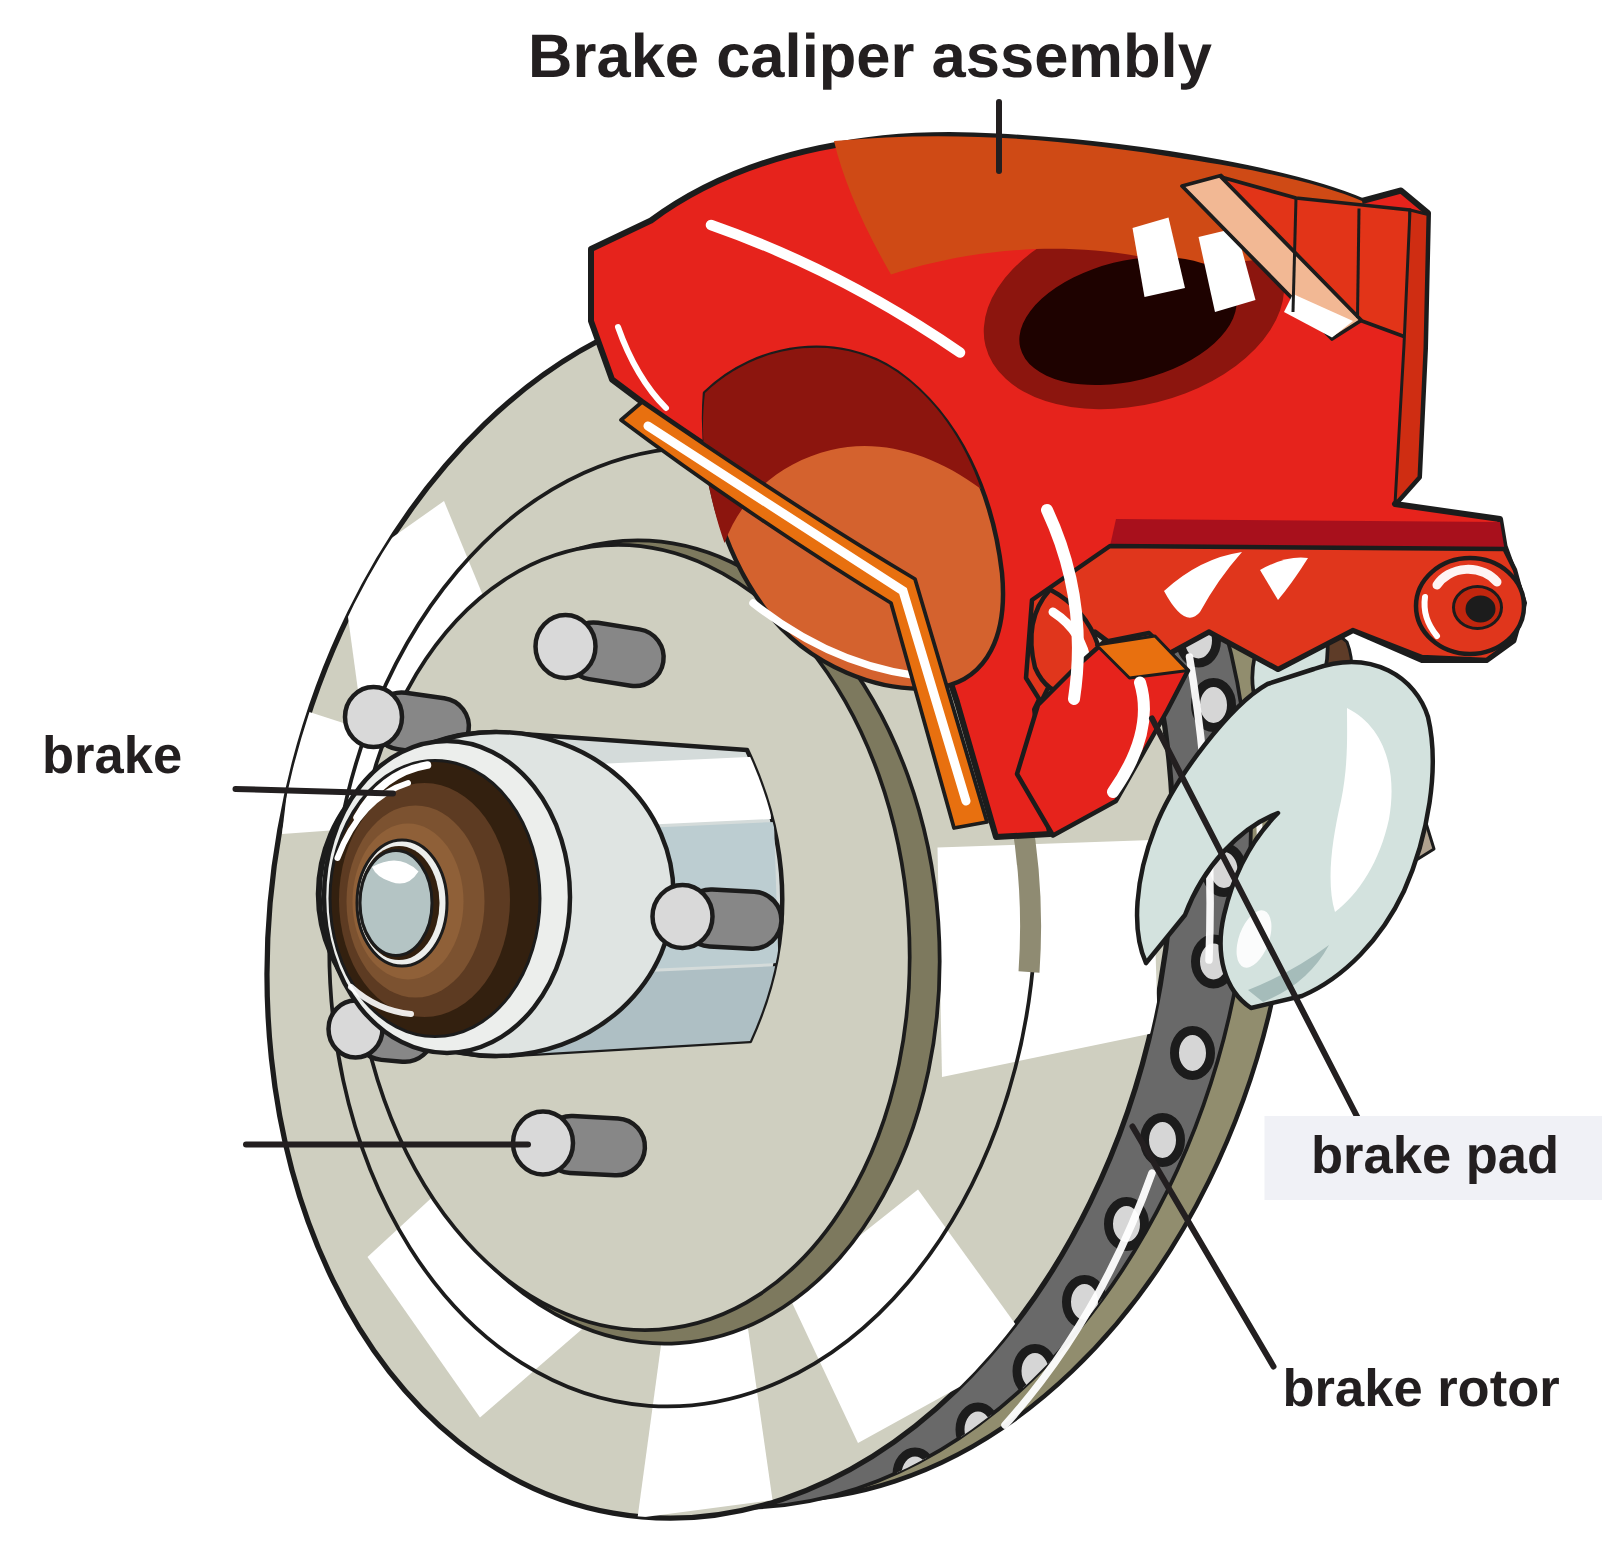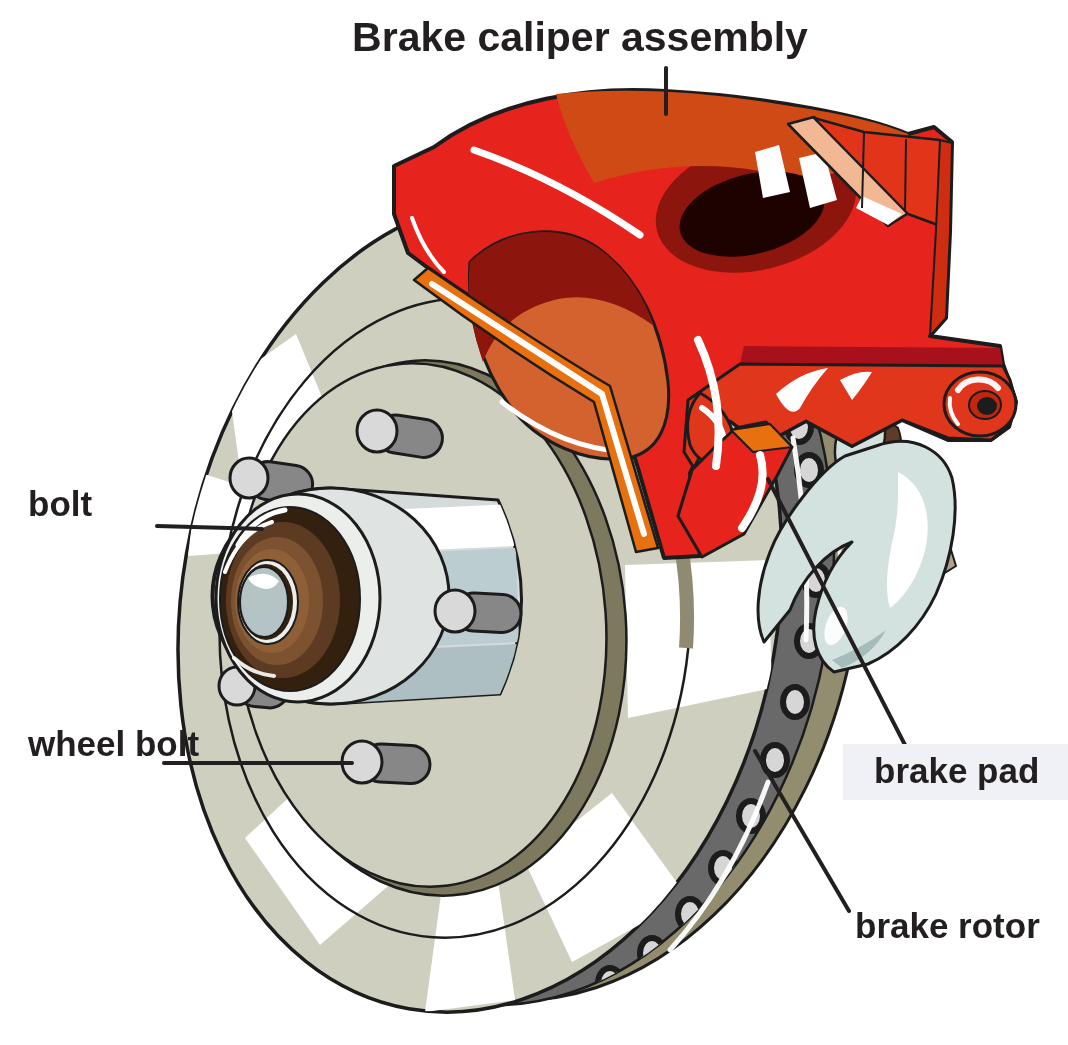--- a/index.html
+++ b/index.html
@@ -230,23 +230,22 @@
     <line class="leader" x1="157" y1="526" x2="262" y2="529"></line>
     <line class="leader" x1="164" y1="763" x2="352" y2="763"></line>
     <line class="leader" x1="768" y1="479" x2="921" y2="776" stroke-width="3.5"></line>
     <line class="leader" x1="755" y1="751" x2="849" y2="911" stroke-width="3.5"></line>
   </g>
 </svg>
 
 <div class="lbl" id="title">Brake caliper assembly</div>
 
 <div class="lbl" id="lbl-bearing">
-  <div>bolt</div>
+  <div>brake</div>
 </div>
 
-<div class="lbl" id="lbl-bolt">wheel bolt</div>
 
 <div id="pad-band"></div>
 <div class="lbl" id="lbl-pad">brake pad</div>
 
 <div class="lbl" id="lbl-rotor">brake rotor</div>
 
 </div>
 
 </body></html>

